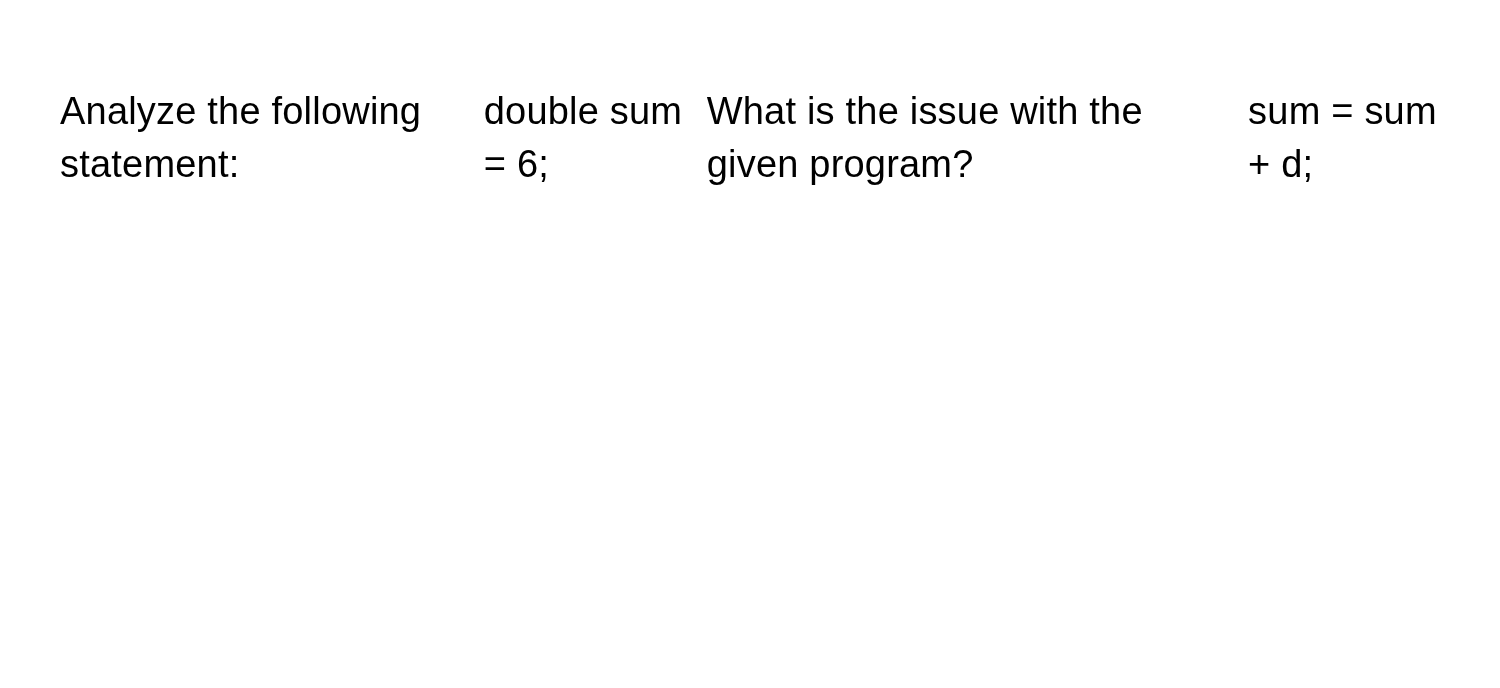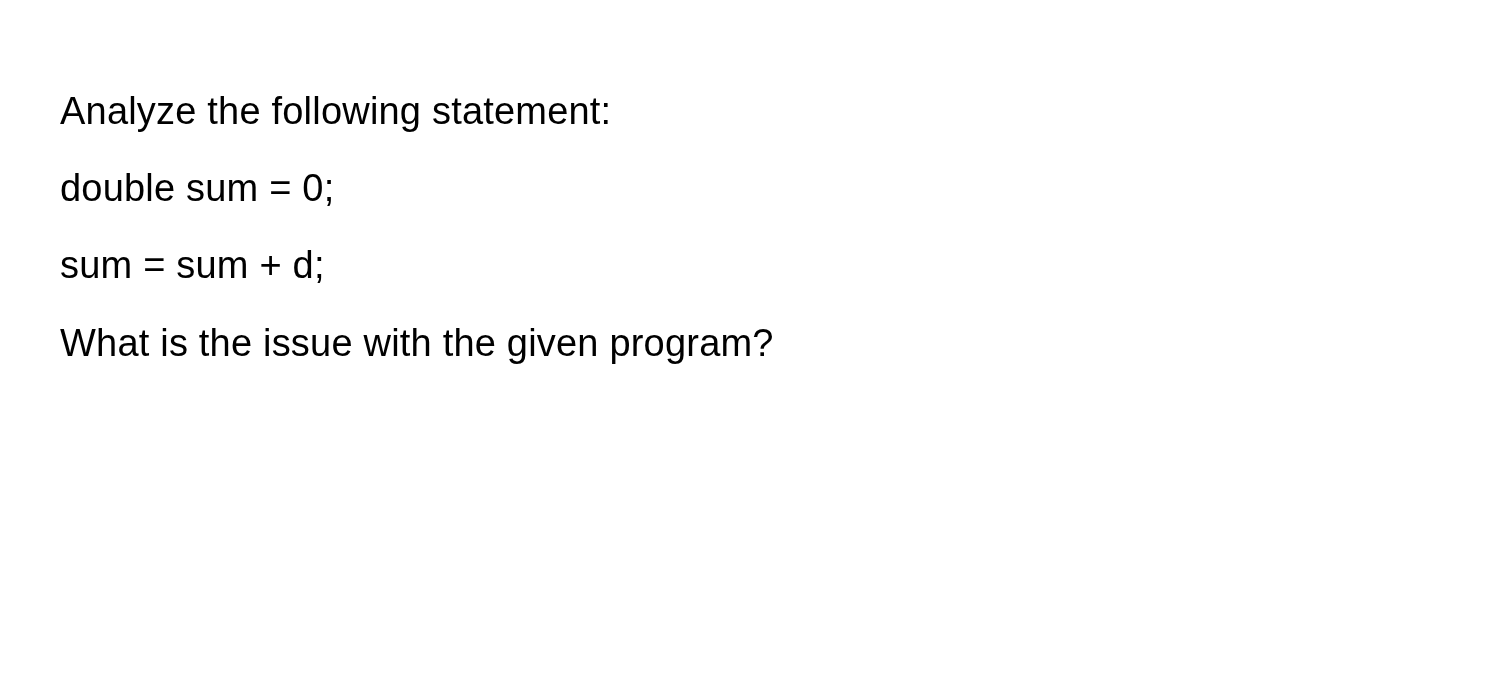--- a/index.html
+++ b/index.html
@@ -9,32 +9,31 @@
     }
     body {
       width: 1500px;
       height: 688px;
       background-color: #ffffff;
       font-family: -apple-system, BlinkMacSystemFont, "Segoe UI", Helvetica, Arial, sans-serif;
       padding: 85px 60px;
     }
     .content {
       display: flex;
-      flex-direction: column;
       gap: 24px;
     }
     .line {
       font-size: 38px;
       color: #000000;
       font-weight: 400;
       line-height: 1.4;
       letter-spacing: 0.2px;
     }
   </style>
 </head>
 <body>
 
 <div class="content">
   <div class="line">Analyze the following statement:</div>
-  <div class="line">double sum = 0;</div>
+  <div class="line">double sum = 6;</div>
+  <div class="line">What is the issue with the given program?</div>
   <div class="line">sum = sum + d;</div>
-  <div class="line">What is the issue with the given program?</div>
 </div>
 
 </body></html>

